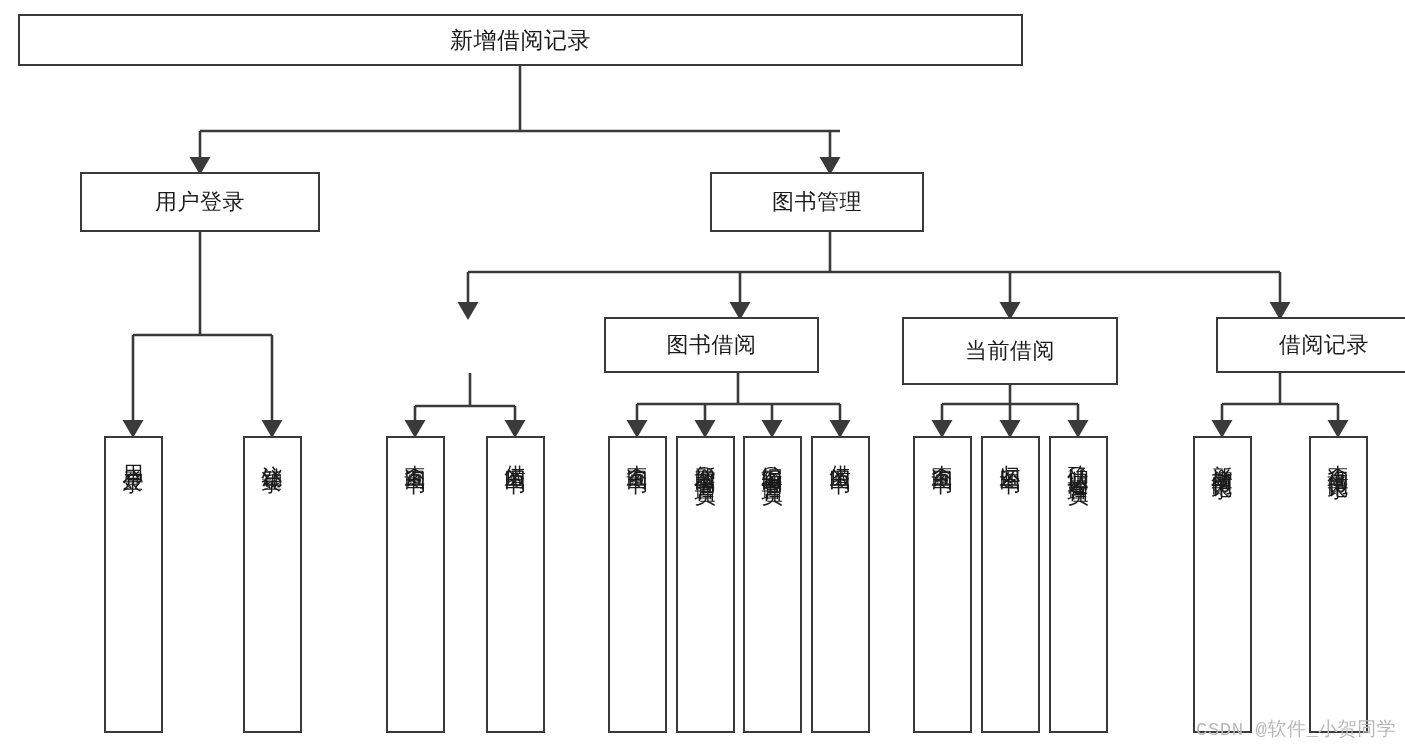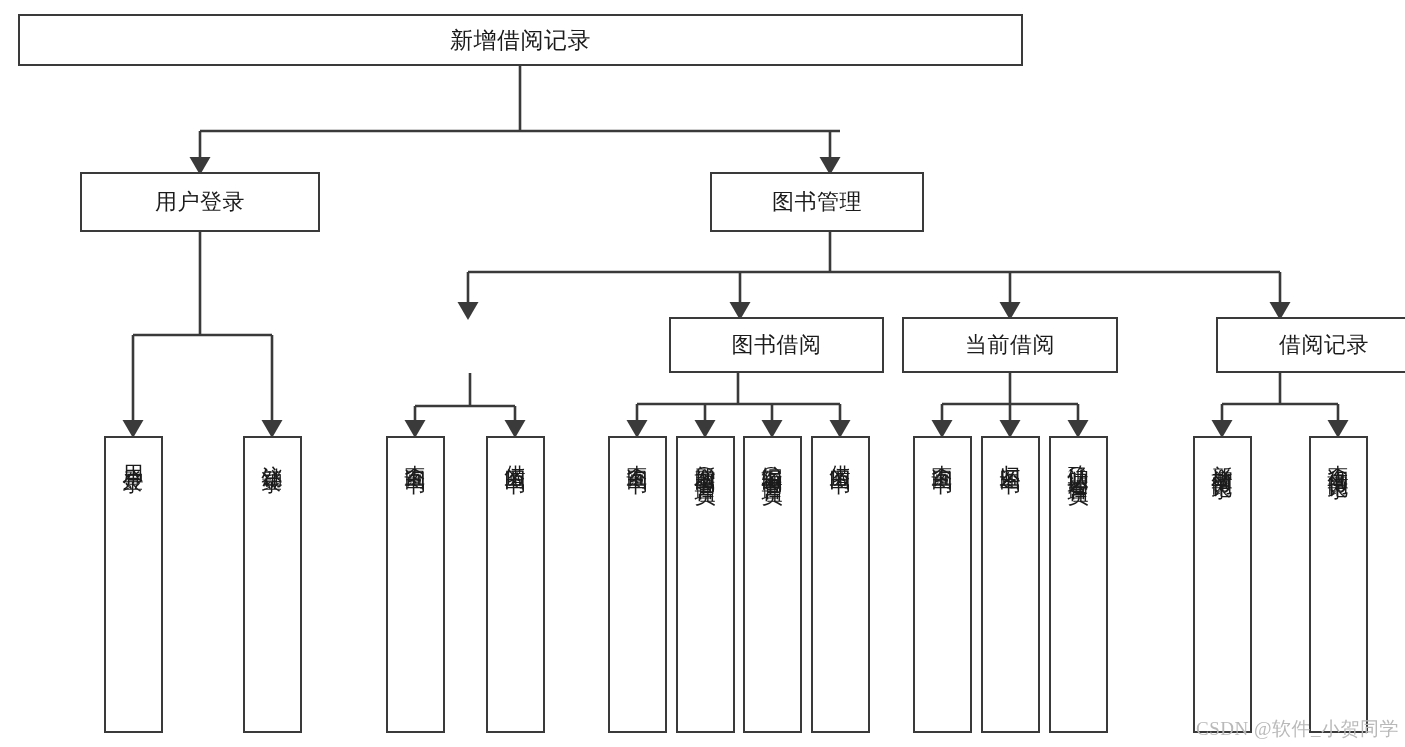--- a/index.html
+++ b/index.html
@@ -61,21 +61,21 @@
     letter-spacing: 3px;
     line-height: 1;
     white-space: nowrap;
   }
   .watermark {
     position: absolute;
     color: #b9b9b9;
     font-size: 19px;
     white-space: nowrap;
     letter-spacing: 0.5px;
-    font-family: Liberation Serif, serif;
+    font-family: Liberation Mono, monospace;
   }
 </style>
 </head>
 <body>
 
 <div id="canvas">
 
   <svg class="connectors" viewBox="0 0 1405 747" xmlns="http://www.w3.org/2000/svg">
     <defs>
       <marker id="arrow" markerWidth="9" markerHeight="9" refX="3.2" refY="4.5" orient="auto" markerUnits="strokeWidth">
@@ -133,25 +133,25 @@
 
   <div class="node horiz" style="left:80px; top:172px; width:240px; height:60px;">
     <span class="label">用户登录</span>
   </div>
 
   <div class="node horiz" style="left:710px; top:172px; width:214px; height:60px;">
     <span class="label">图书管理</span>
   </div>
 
 
-  <div class="node horiz" style="left:669px; top:317px; width:215px; height:56px;">
+  <div class="node horiz" style="left:604px; top:317px; width:215px; height:56px;">
     <span class="label">图书借阅</span>
   </div>
 
-  <div class="node horiz" style="left:902px; top:317px; width:216px; height:56px;">
+  <div class="node horiz" style="left:902px; top:317px; width:216px; height:68px;">
     <span class="label">当前借阅</span>
   </div>
 
   <div class="node horiz" style="left:1172px; top:317px; width:216px; height:56px;margin-left:44px;">
     <span class="label">借阅记录</span>
   </div>
 
   <div class="node vert" style="left:104px; top:436px; width:59px; height:297px;">
     <span class="label">用户登录</span>
   </div>

